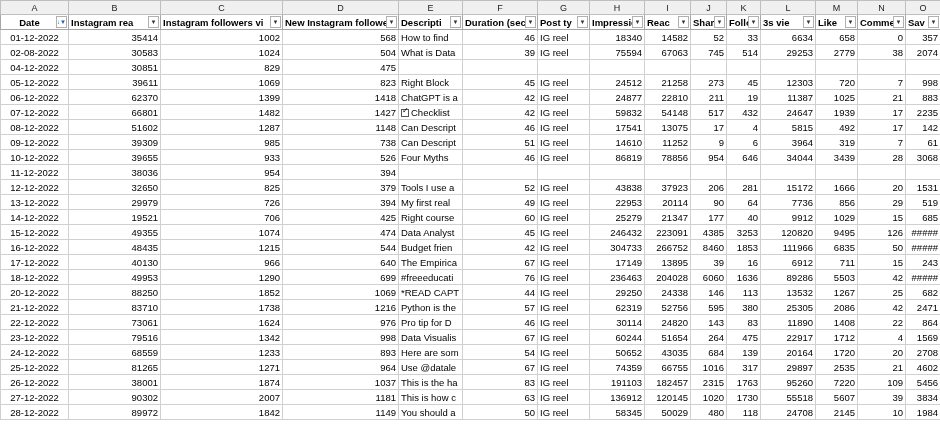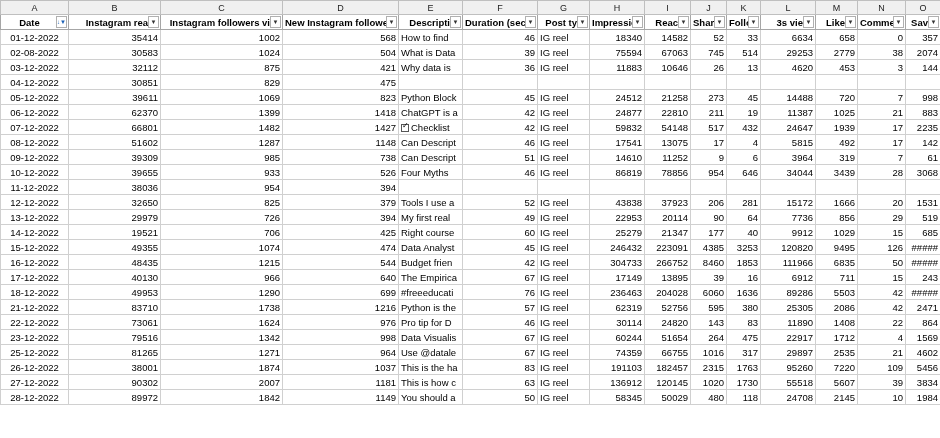--- a/index.html
+++ b/index.html
@@ -39,21 +39,20 @@
     height: 14px;
   }
   
   tr.field-header td {
     background: #ffffff;
     border: 1px solid #a6a6a6;
     font-weight: bold;
     font-size: 9.5px;
     position: relative;
     padding-right: 12px;
-    text-align: right;
   }
   tr.field-header td.ctr { text-align: center; }
   .filter-arrow {
     position: absolute;
     right: 1px; top: 1px;
     width: 11px; height: 12px;
     background: #ffffff;
     border: 1px solid #b0b0b0;
     display: flex; align-items: center; justify-content: center;
     font-size: 6px;
@@ -166,37 +165,20 @@
           <td class="num">75594</td>
           <td class="num">67063</td>
           <td class="num">745</td>
           <td class="num">514</td>
           <td class="num">29253</td>
           <td class="num">2779</td>
           <td class="num">38</td>
           <td class="num">2074</td>
         </tr>
         <tr>
-          <td class="ctr">03-12-2022</td>
-          <td class="num">32112</td>
-          <td class="num">875</td>
-          <td class="num">421</td>
-          <td class="lft">Why data is</td>
-          <td class="num">36</td>
-          <td class="lft">IG reel</td>
-          <td class="num">11883</td>
-          <td class="num">10646</td>
-          <td class="num">26</td>
-          <td class="num">13</td>
-          <td class="num">4620</td>
-          <td class="num">453</td>
-          <td class="num">3</td>
-          <td class="num">144</td>
-        </tr>
-        <tr>
           <td class="ctr">04-12-2022</td>
           <td class="num">30851</td>
           <td class="num">829</td>
           <td class="num">475</td>
           <td class="lft"></td>
           <td class="num"></td>
           <td class="lft"></td>
           <td class="num"></td>
           <td class="num"></td>
           <td class="num"></td>
@@ -204,28 +186,28 @@
           <td class="num"></td>
           <td class="num"></td>
           <td class="num"></td>
           <td class="num"></td>
         </tr>
         <tr>
           <td class="ctr">05-12-2022</td>
           <td class="num">39611</td>
           <td class="num">1069</td>
           <td class="num">823</td>
-          <td class="lft">Python Block</td>
+          <td class="lft">Right Block</td>
           <td class="num">45</td>
           <td class="lft">IG reel</td>
           <td class="num">24512</td>
           <td class="num">21258</td>
           <td class="num">273</td>
           <td class="num">45</td>
-          <td class="num">14488</td>
+          <td class="num">12303</td>
           <td class="num">720</td>
           <td class="num">7</td>
           <td class="num">998</td>
         </tr>
         <tr>
           <td class="ctr">06-12-2022</td>
           <td class="num">62370</td>
           <td class="num">1399</td>
           <td class="num">1418</td>
           <td class="lft">ChatGPT is a</td>
@@ -438,20 +420,37 @@
           <td class="num">236463</td>
           <td class="num">204028</td>
           <td class="num">6060</td>
           <td class="num">1636</td>
           <td class="num">89286</td>
           <td class="num">5503</td>
           <td class="num">42</td>
           <td class="num">#####</td>
         </tr>
         <tr>
+          <td class="ctr">20-12-2022</td>
+          <td class="num">88250</td>
+          <td class="num">1852</td>
+          <td class="num">1069</td>
+          <td class="lft">*READ CAPT</td>
+          <td class="num">44</td>
+          <td class="lft">IG reel</td>
+          <td class="num">29250</td>
+          <td class="num">24338</td>
+          <td class="num">146</td>
+          <td class="num">113</td>
+          <td class="num">13532</td>
+          <td class="num">1267</td>
+          <td class="num">25</td>
+          <td class="num">682</td>
+        </tr>
+        <tr>
           <td class="ctr">21-12-2022</td>
           <td class="num">83710</td>
           <td class="num">1738</td>
           <td class="num">1216</td>
           <td class="lft">Python is the</td>
           <td class="num">57</td>
           <td class="lft">IG reel</td>
           <td class="num">62319</td>
           <td class="num">52756</td>
           <td class="num">595</td>
@@ -489,20 +488,37 @@
           <td class="num">60244</td>
           <td class="num">51654</td>
           <td class="num">264</td>
           <td class="num">475</td>
           <td class="num">22917</td>
           <td class="num">1712</td>
           <td class="num">4</td>
           <td class="num">1569</td>
         </tr>
         <tr>
+          <td class="ctr">24-12-2022</td>
+          <td class="num">68559</td>
+          <td class="num">1233</td>
+          <td class="num">893</td>
+          <td class="lft">Here are som</td>
+          <td class="num">54</td>
+          <td class="lft">IG reel</td>
+          <td class="num">50652</td>
+          <td class="num">43035</td>
+          <td class="num">684</td>
+          <td class="num">139</td>
+          <td class="num">20164</td>
+          <td class="num">1720</td>
+          <td class="num">20</td>
+          <td class="num">2708</td>
+        </tr>
+        <tr>
           <td class="ctr">25-12-2022</td>
           <td class="num">81265</td>
           <td class="num">1271</td>
           <td class="num">964</td>
           <td class="lft">Use @datale</td>
           <td class="num">67</td>
           <td class="lft">IG reel</td>
           <td class="num">74359</td>
           <td class="num">66755</td>
           <td class="num">1016</td>

